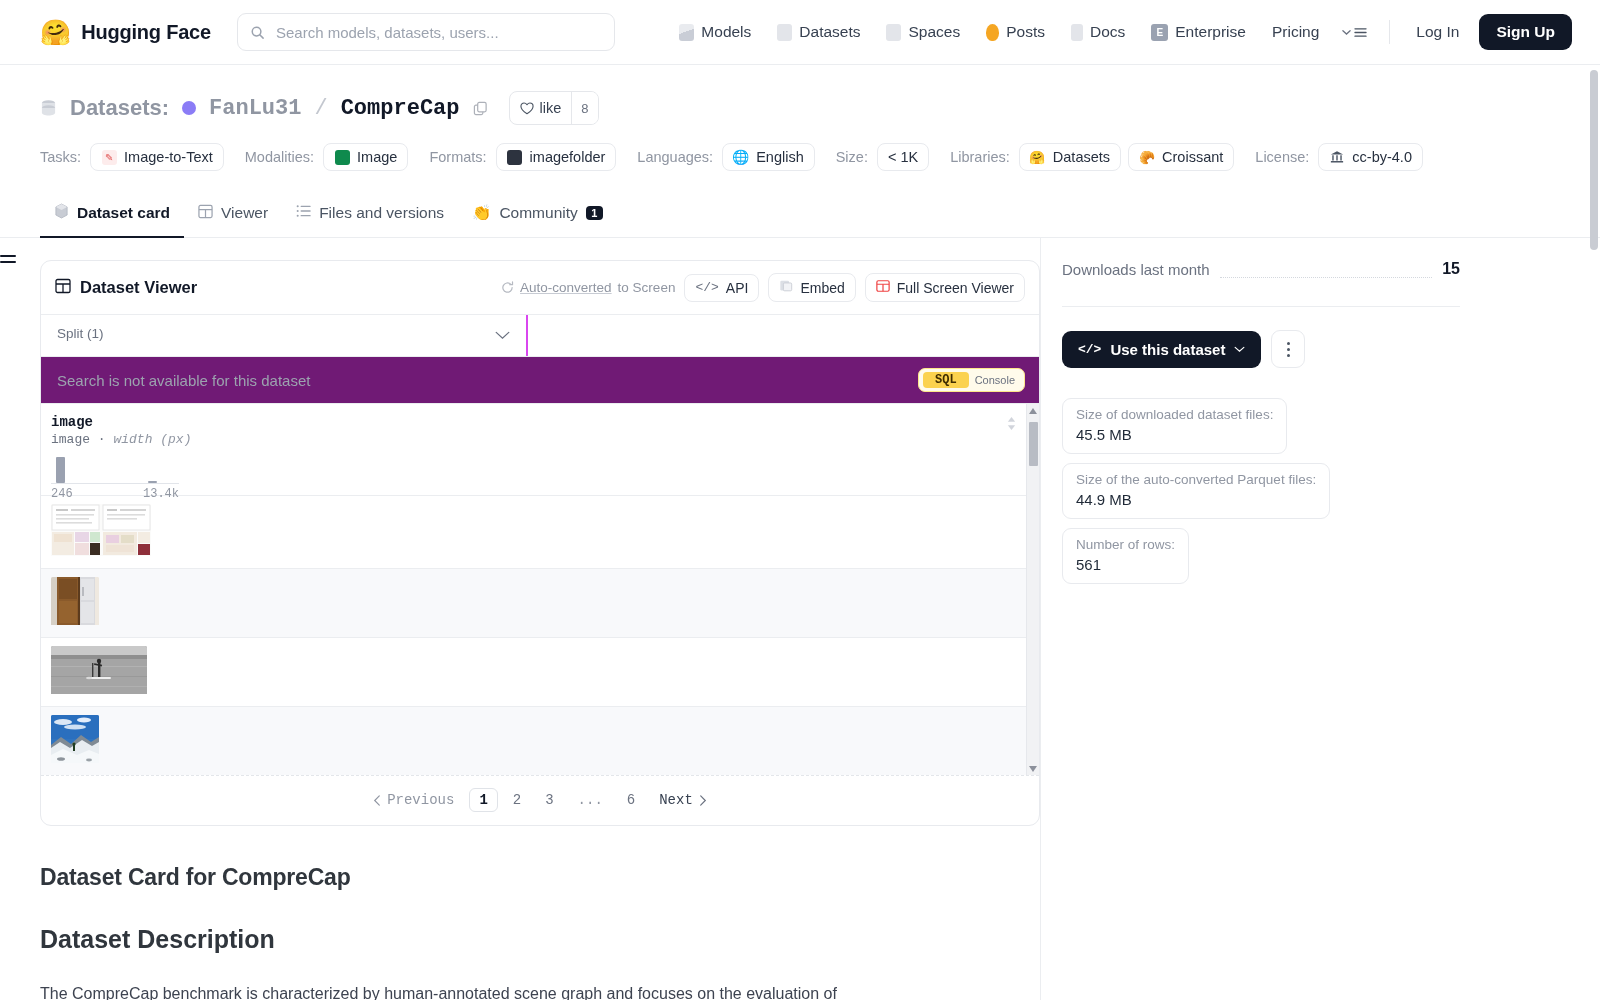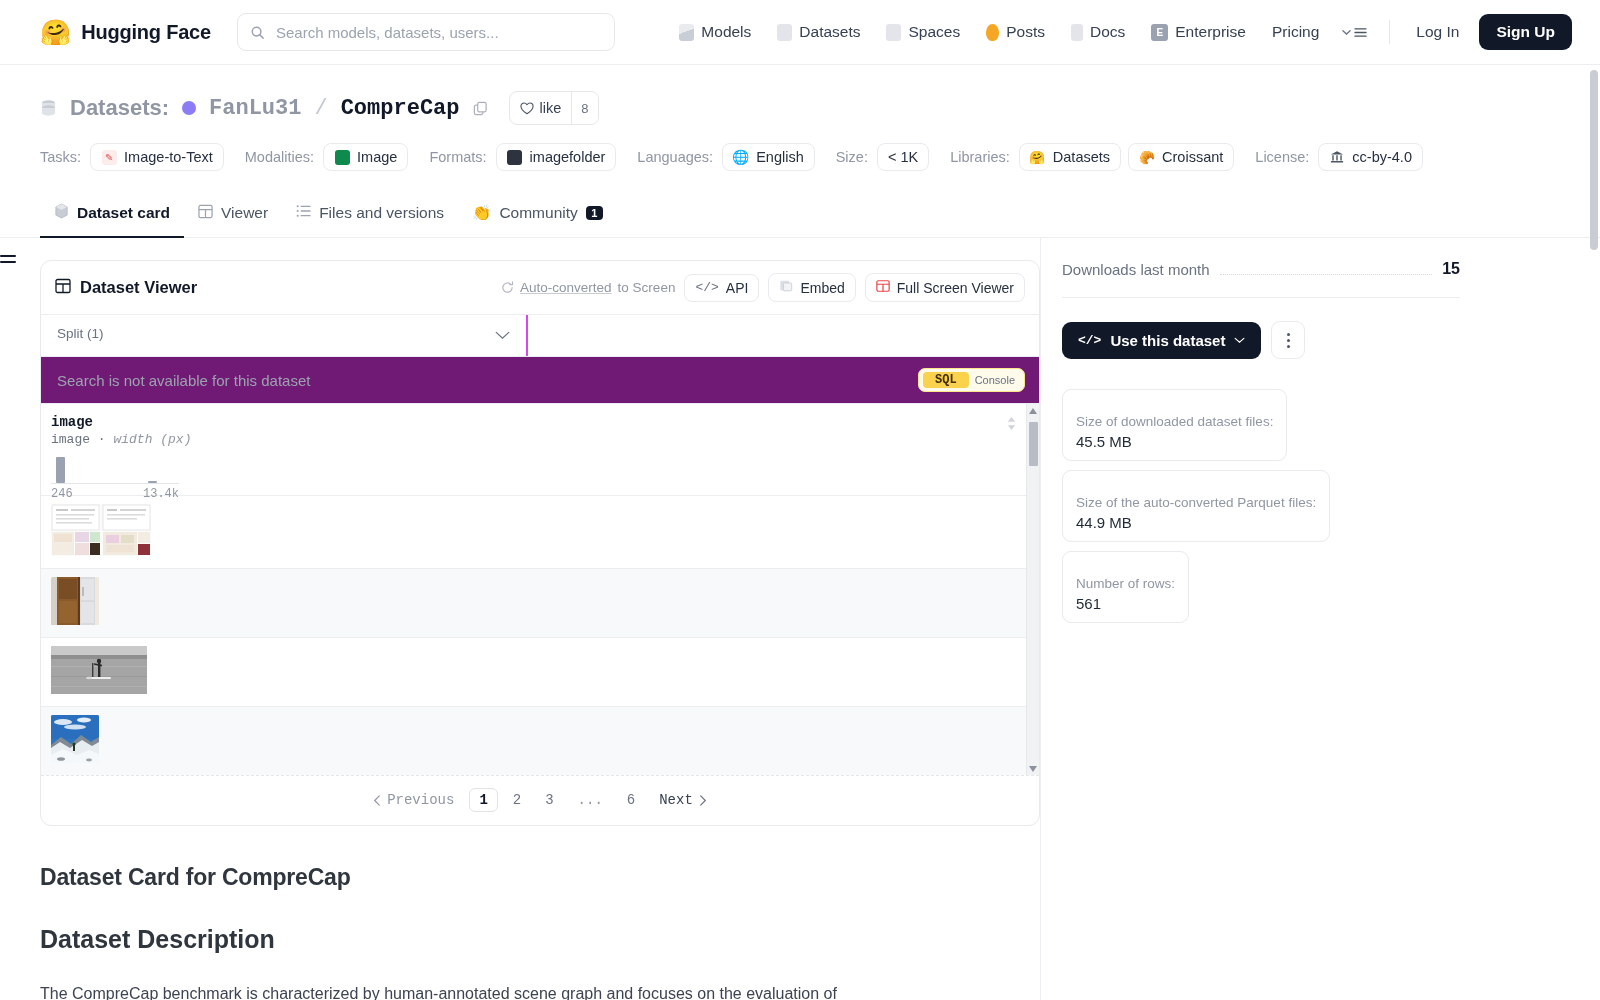--- a/index.html
+++ b/index.html
@@ -211,38 +211,38 @@
   .pg.nav.on { color:#374151; }
   .pg.dots { color:#9096a2; cursor: default; }
 
   
   .readme { padding-top: 38px; }
   .h1 { font-size: 23px; font-weight: bold; color: #30363d; letter-spacing: -0.2px; }
   .h2 { font-size: 25px; font-weight: bold; color: #30363d; margin-top: 34px; }
   .p { font-size: 16px; line-height: 1.65; color: #3d4350; margin-top: 27px; max-width: 900px; }
 
   
-  .dl-row { display: flex; align-items: center; gap: 10px; padding-bottom: 19px; border-bottom: 1px solid #ebedf0;}
+  .dl-row { display: flex; align-items: flex-end; gap: 10px; padding-bottom: 28px; border-bottom: 1px solid #ebedf0;}
   .dl-label { font-size: 15px; color: #6b7280; white-space: nowrap;}
   .dl-dots { flex: 1; border-bottom: 1px dotted #d4d8de; height: 11px; }
   .dl-value { font-size: 16px; font-weight: bold; color: #111827; }
   .use-row { display: flex; align-items: center; gap: 10px; padding-top: 23px; }
   .use-btn {
     background: #111827; color: #fff; border-radius: 9px; font-weight: bold; font-size: 15px;
     padding: 10px 16px; display: flex; align-items: center; gap: 9px; cursor: pointer;
   }
   .kebab {
     width: 34px; height: 38px; border: 1px solid #e8eaee; border-radius: 9px;
     display: flex; align-items: center; justify-content: center; cursor: pointer; background:#fff;
     flex-direction: column; gap: 3px;
   }
   .kebab i { width: 3px; height: 3px; background: #4b5563; border-radius: 50%; display:block;}
   .stat-grid { margin-top: 30px; display: flex; flex-wrap: wrap; gap: 9px; }
   .stat {
-    border: 1px solid #e8eaee; border-radius: 9px; padding: 24px 13px 10px 13px; background: #fff;
+    border: 1px solid #e8eaee; border-radius: 9px; padding: 8px 13px 10px 13px; background: #fff;
   }
   .stat-label { font-size: 13.5px; color: #9096a2; }
   .stat-value { font-size: 15px; color: #1f2937; margin-top: 4px; }
 
   .page-scroll { position: absolute; right: 2px; top: 70px; width: 8px; height: 180px;
                  background: #c9ccd3; border-radius: 4px; }
 </style>
 </head>
 <body>
 

